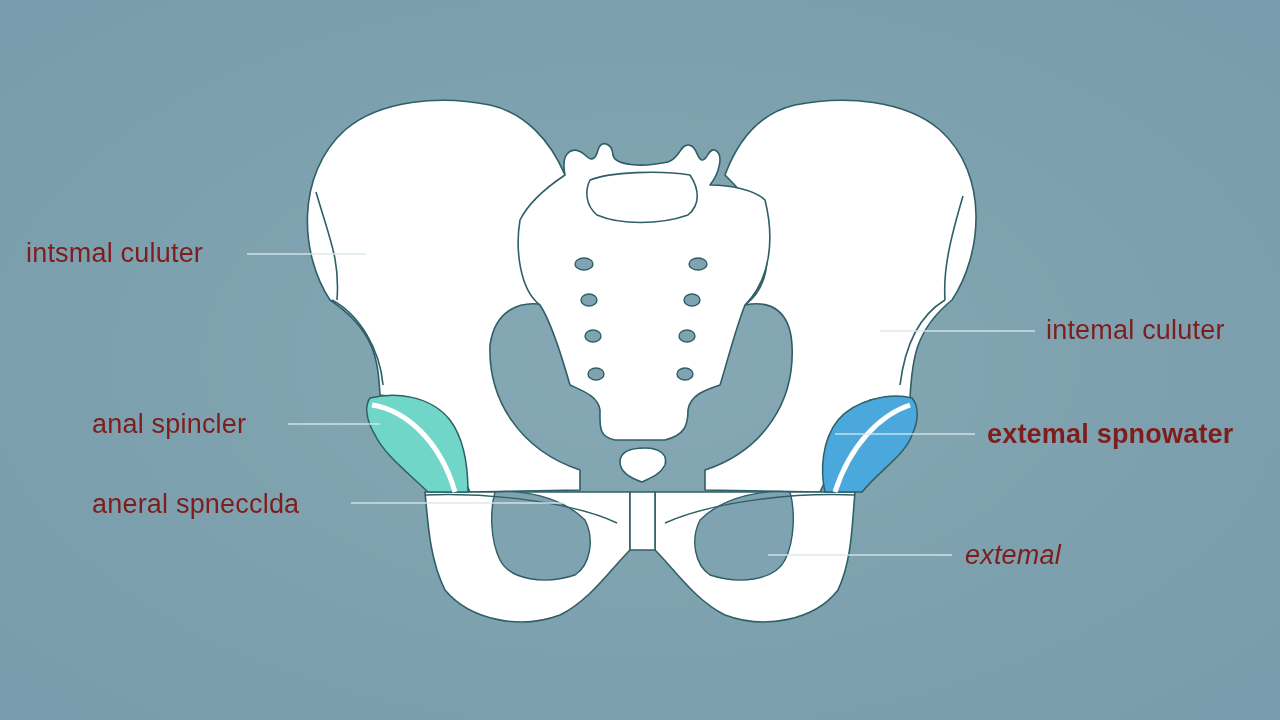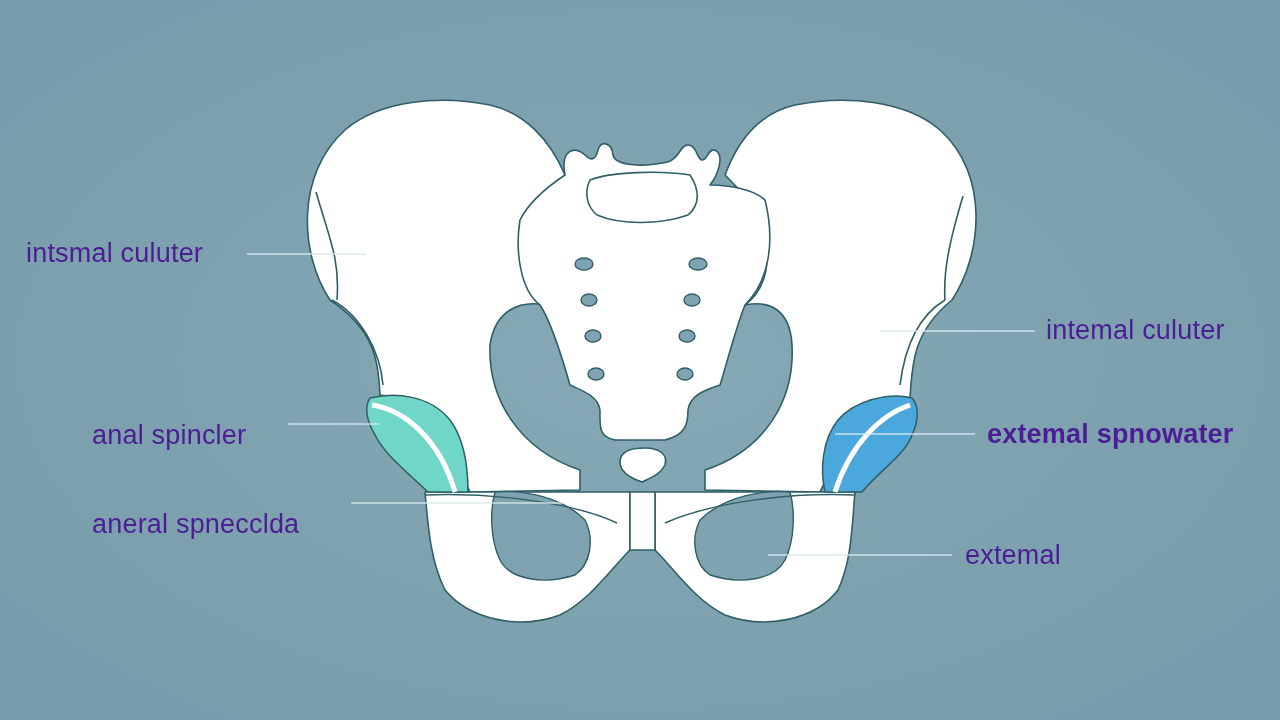--- a/index.html
+++ b/index.html
@@ -9,21 +9,21 @@
     position:relative;
     font-family:"Liberation Sans", "DejaVu Sans", sans-serif;
   }
   .bg-grad {
     position:absolute; inset:0;
     background: radial-gradient(ellipse at 50% 50%, #86a9b5 0%, #7ca0ad 60%, #789cab 100%);
   }
   svg.diagram { position:absolute; left:0; top:0; }
   .label {
     position:absolute;
-    color:#4c1d95;
+    color:#7f1d1d;
     font-size:27px;
     letter-spacing:0.2px;
     white-space:nowrap;
     line-height:1;
   }
 </style>
 </head>
 <body>
 
 <div class="bg-grad"></div>
@@ -83,17 +83,17 @@
     <line x1="247" y1="254" x2="366" y2="254"></line>
     <line x1="288" y1="424" x2="380" y2="424"></line>
     <line x1="351" y1="503" x2="565" y2="503"></line>
     <line x1="880" y1="331" x2="1035" y2="331"></line>
     <line x1="835" y1="434" x2="975" y2="434"></line>
     <line x1="768" y1="555" x2="952" y2="555"></line>
   </g>
 </svg>
 
 <div class="label" style="left:26px; top:240px;">intsmal culuter</div>
-<div class="label" style="left:92px; top:411px;margin-top:11px;">anal spincler</div>
-<div class="label" style="left:92px; top:491px;margin-top:20px;">aneral spnecclda</div>
+<div class="label" style="left:92px; top:411px;">anal spincler</div>
+<div class="label" style="left:92px; top:491px;">aneral spnecclda</div>
 <div class="label" style="left:1046px; top:317px;">intemal culuter</div>
 <div class="label" style="left:987px; top:421px;font-weight:bold;">extemal spnowater</div>
-<div class="label" style="left:965px; top:542px;">extemal</div>
+<div class="label" style="left:965px; top:542px;font-style:italic;">extemal</div>
 
 </body></html>

